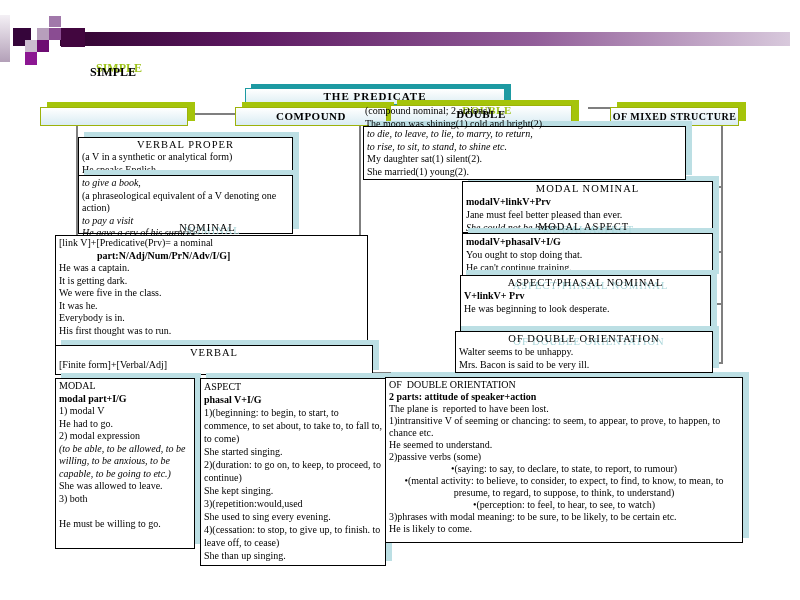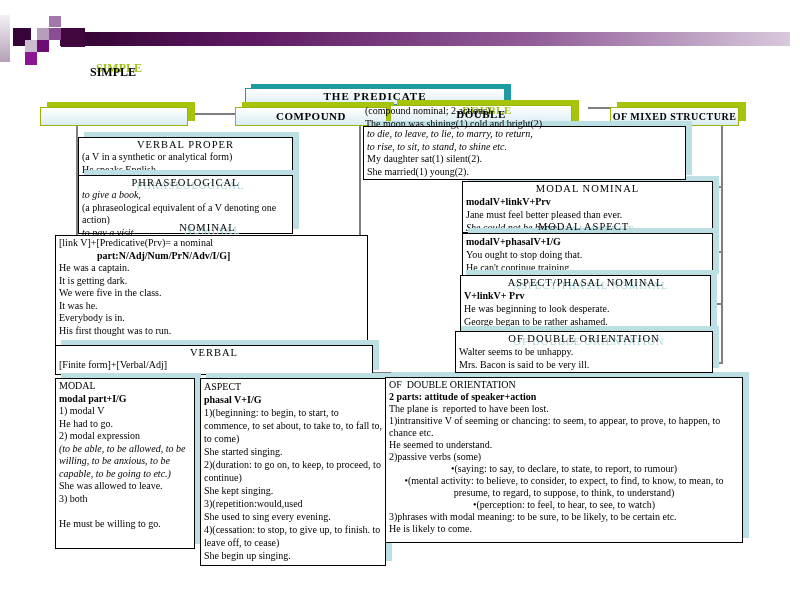--- a/index.html
+++ b/index.html
@@ -99,21 +99,20 @@
 
   <div class="wbox tsh" style="left:78px;top:122px;width:207px;height:36px">
     <div class="btitle">VERBAL  PROPER</div>
     <div>
         <div class="line">(a V in a synthetic or analytical form)</div>
         <div class="line iu">He speaks English.</div>
       </div>
   </div>
 
   <div class="wbox tsh" style="left:78px;top:160px;width:207px;height:55px">
-    <div class="btitle gt">PHRASEOLOGICAL</div>
     <div>
         <div class="line i">to give a book,</div>
         <div class="line">(a phraseological equivalent of a V denoting one action)</div>
         <div class="line i">to pay a visit</div>
         <div class="line i">He gave a cry of his surprise.</div>
       </div>
   </div>
 
   <div class="abs btitle gt" style="left:55px;top:207px;width:305px;z-index:4">NOMINAL</div>
   <div class="wbox" style="left:55px;top:220px;width:305px;height:108px">
@@ -150,21 +149,21 @@
   <div class="wbox tsh lh13" style="left:200px;top:363px;width:178px;height:184px">
       <div class="line">ASPECT</div>
       <div class="line b">phasal V+I/G</div>
       <div class="line">1)(beginning: to begin, to start, to commence, to set about, to take to, to fall to, to come)</div>
       <div class="line iu">She started singing.</div>
       <div class="line">2)(duration: to go on, to keep, to proceed, to continue)</div>
       <div class="line iu">She kept singing.</div>
       <div class="line">3)(repetition:would,used</div>
       <div class="line iu">She used to sing every evening.</div>
       <div class="line">4)(cessation: to stop, to give up, to finish. to leave off, to cease)</div>
-      <div class="line iu">She begin up singing.</div>
+      <div class="line iu">She than up singing.</div>
     </div>
 
   <div class="wbox tsh lh12" style="left:385px;top:362px;width:350px;height:162px">
       <div class="line">OF  DOUBLE ORIENTATION</div>
       <div class="line b">2 parts: attitude of speaker+action</div>
       <div class="line iu">The plane is  reported to have been lost.</div>
       <div class="line">1)intransitive V of seeming or chancing: to seem, to appear, to prove, to happen, to chance etc.</div>
       <div class="line iu">He seemed to understand.</div>
       <div class="line">2)passive verbs (some)</div>
       <div class="line c">•(saying: to say, to declare, to state, to report, to rumour)</div>
@@ -188,21 +187,20 @@
       <div class="line b">modalV+phasalV+I/G</div>
       <div class="line iu">You ought to stop doing that.</div>
       <div class="line iu">He can't continue training.</div>
     </div>
 
   <div class="wbox tsh lh13" style="left:460px;top:260px;width:243px;height:54px">
     <div class="btitle gt">ASPECT/PHASAL NOMINAL</div>
     <div>
         <div class="line b">V+linkV+ Prv</div>
         <div class="line iu">He was beginning to look desperate.</div>
-        <div class="line iu">George began to be rather ashamed.</div>
       </div>
   </div>
 
   <div class="wbox tsh lh13" style="left:455px;top:316px;width:250px;height:38px">
     <div class="btitle gt">OF  DOUBLE ORIENTATION</div>
     <div>
         <div class="line iu">Walter seems to be unhappy.</div>
         <div class="line iu">Mrs. Bacon is said to be very ill.</div>
       </div>
   </div>

